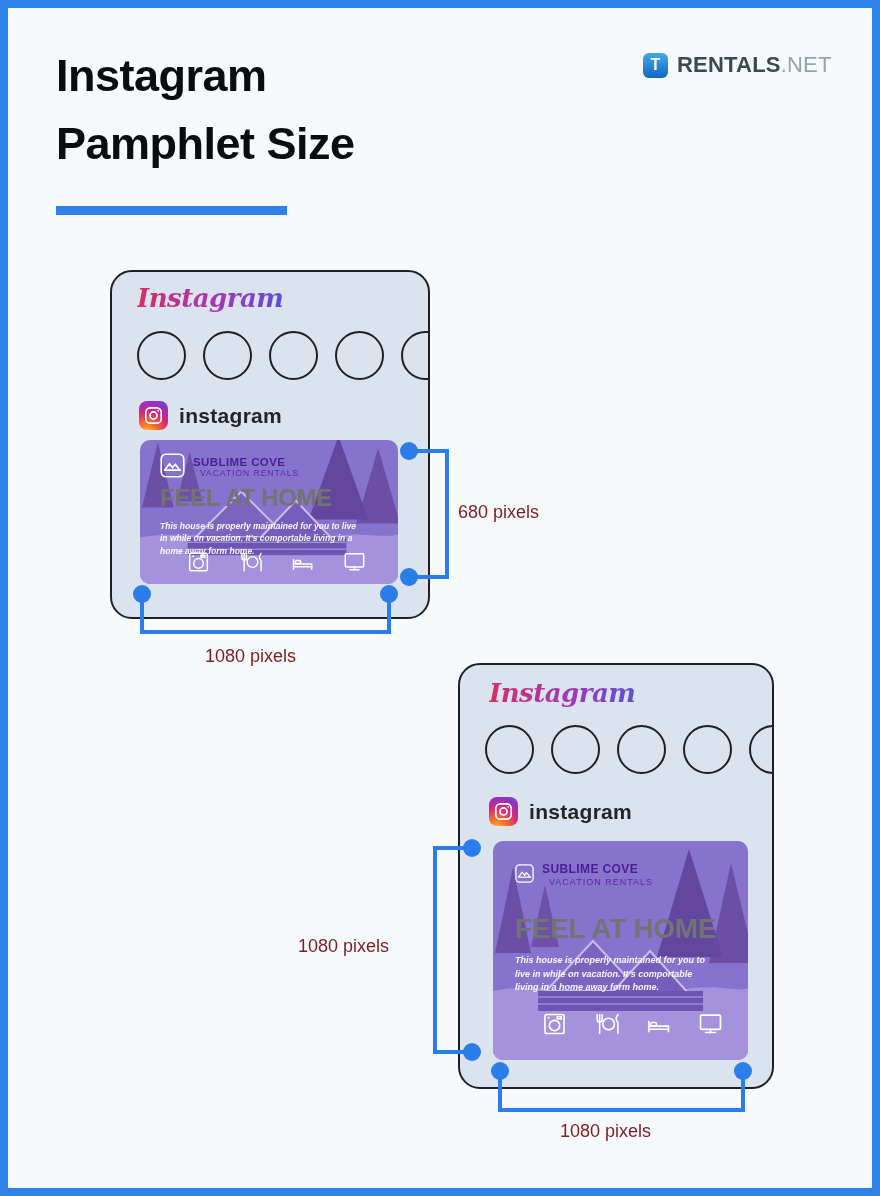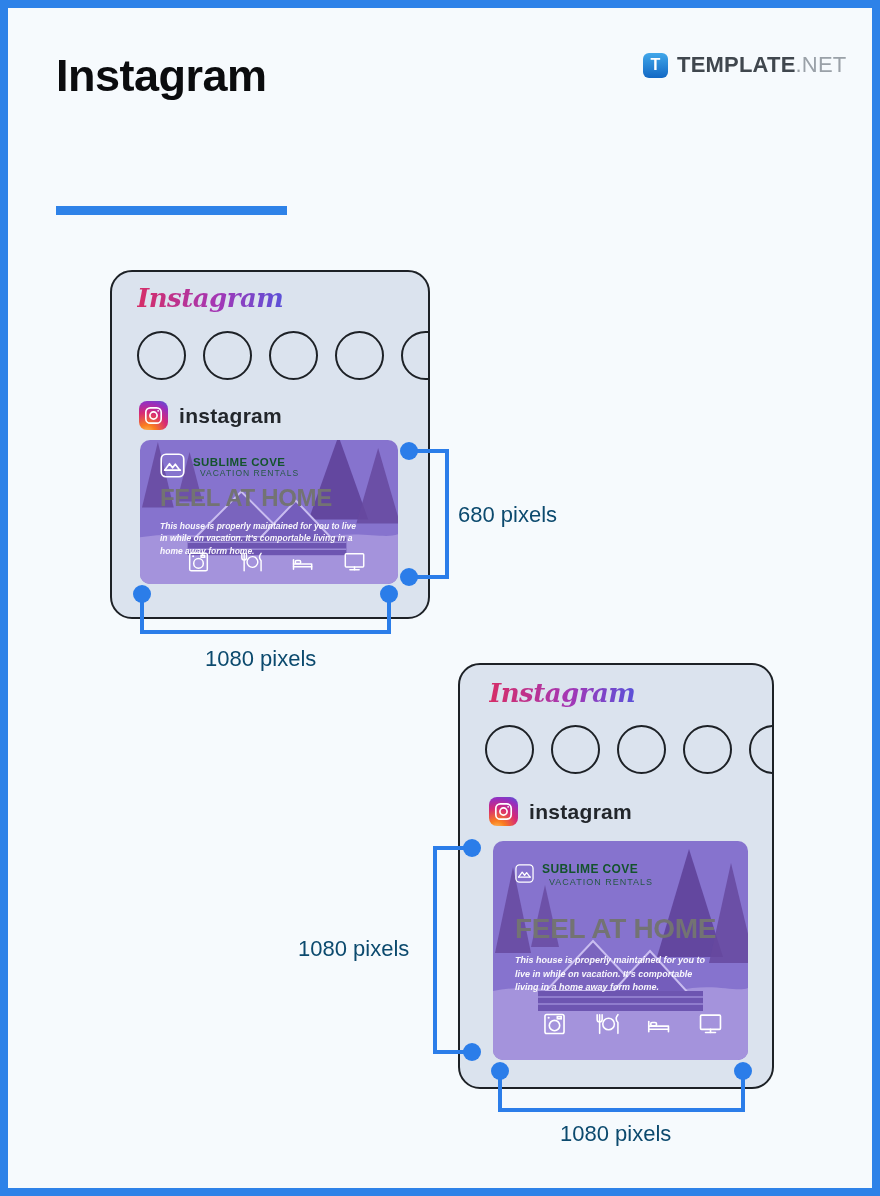--- a/index.html
+++ b/index.html
@@ -44,21 +44,21 @@
   .frame-square .account{left:29px;top:132px;}
   .ig-app-icon{width:29px;height:29px;border-radius:8px;flex:none;display:flex;align-items:center;justify-content:center;
     background:radial-gradient(circle at 28% 112%, #fdc468 0%, #fa7e1e 22%, #d62976 55%, #962fbf 80%, #4f5bd5 100%);}
   .account-name{font-size:21px;font-weight:600;color:#22262b;letter-spacing:.3px;}
 
   
   .pamphlet{position:absolute;border-radius:10px;overflow:hidden;}
   .frame-landscape .pamphlet{left:28px;top:168px;width:258px;height:144px;}
   .frame-square .pamphlet{left:33px;top:176px;width:255px;height:219px;}
   .pamphlet svg.scene{position:absolute;inset:0;width:100%;height:100%;display:block;}
-  .pl-logo{position:absolute;display:flex;align-items:center;gap:8px;color:#14532d;}
+  .pl-logo{position:absolute;display:flex;align-items:center;gap:8px;color:#4c1d95;}
   .frame-landscape .pl-logo{left:20px;top:13px;}
   .frame-square .pl-logo{left:22px;top:22px;}
   .pl-logo-icon{flex:none;color:#fff;}
   .frame-landscape .pl-logo-icon svg{width:25px;height:25px;}
   .frame-square .pl-logo-icon svg{width:19px;height:19px;}
   .pl-brand-name{font-weight:800;letter-spacing:.4px;line-height:1.15;}
   .pl-brand-sub{font-weight:400;letter-spacing:1px;opacity:.85;line-height:1.15;margin-left:7px;}
   .frame-landscape .pl-brand-name{font-size:11.5px;}
   .frame-landscape .pl-brand-sub{font-size:8.5px;}
   .frame-square .pl-brand-name{font-size:12px;}
@@ -74,21 +74,21 @@
   .frame-square .pl-amenities{left:48px;top:170px;gap:25px;}
   .frame-landscape .pl-amenities svg{width:25px;height:24px;}
   .frame-square .pl-amenities svg{width:27px;height:26px;}
 
   
   .dot{position:absolute;width:18px;height:18px;border-radius:50%;background:#2b7de9;z-index:5;}
   .bracket{position:absolute;box-sizing:border-box;z-index:4;}
   .bracket-right{border-top:4px solid #2b7de9;border-right:4px solid #2b7de9;border-bottom:4px solid #2b7de9;}
   .bracket-left{border-top:4px solid #2b7de9;border-left:4px solid #2b7de9;border-bottom:4px solid #2b7de9;}
   .bracket-bottom{border-left:4px solid #2b7de9;border-bottom:4px solid #2b7de9;border-right:4px solid #2b7de9;}
-  .dim-label{position:absolute;font-size:22px;color:#0c4a6e;white-space:nowrap;z-index:5;}
+  .dim-label{position:absolute;font-size:18px;color:#7f1d1d;white-space:nowrap;z-index:5;}
 </style>
 </head>
 <body>
 
 <svg width="0" height="0" style="position:absolute" aria-hidden="true">
   <defs>
     <symbol id="ic-camera" viewBox="0 0 24 24">
       <g fill="none" stroke="#fff" stroke-width="1.9" stroke-linecap="round">
         <rect x="3.2" y="3.2" width="17.6" height="17.6" rx="5.2"></rect>
         <circle cx="12" cy="12" r="4.1"></circle>
@@ -131,27 +131,28 @@
         <rect x="2.8" y="3.8" width="18.4" height="13.2" rx="1"></rect>
         <path d="M12 17v2.8"></path>
         <path d="M7.4 19.8h9.2"></path>
       </g>
     </symbol>
   </defs>
 </svg>
 
 <div class="title">
   <div>Instagram</div>
+  <div>Pamphlet Size</div>
 </div>
 <div class="title-underline"></div>
 
 <div class="brand">
   <div class="brand-icon">T</div>
   <div class="brand-text">
-    <span class="brand-bold">TEMPLATE</span>
+    <span class="brand-bold">RENTALS</span>
       <span class="brand-light">.NET</span>
   </div>
 </div>
 
 <div class="frame frame-landscape">
   <div class="ig-script">Instagram</div>
   <div class="stories">
     <div class="story"></div>
     <div class="story"></div>
     <div class="story"></div>

